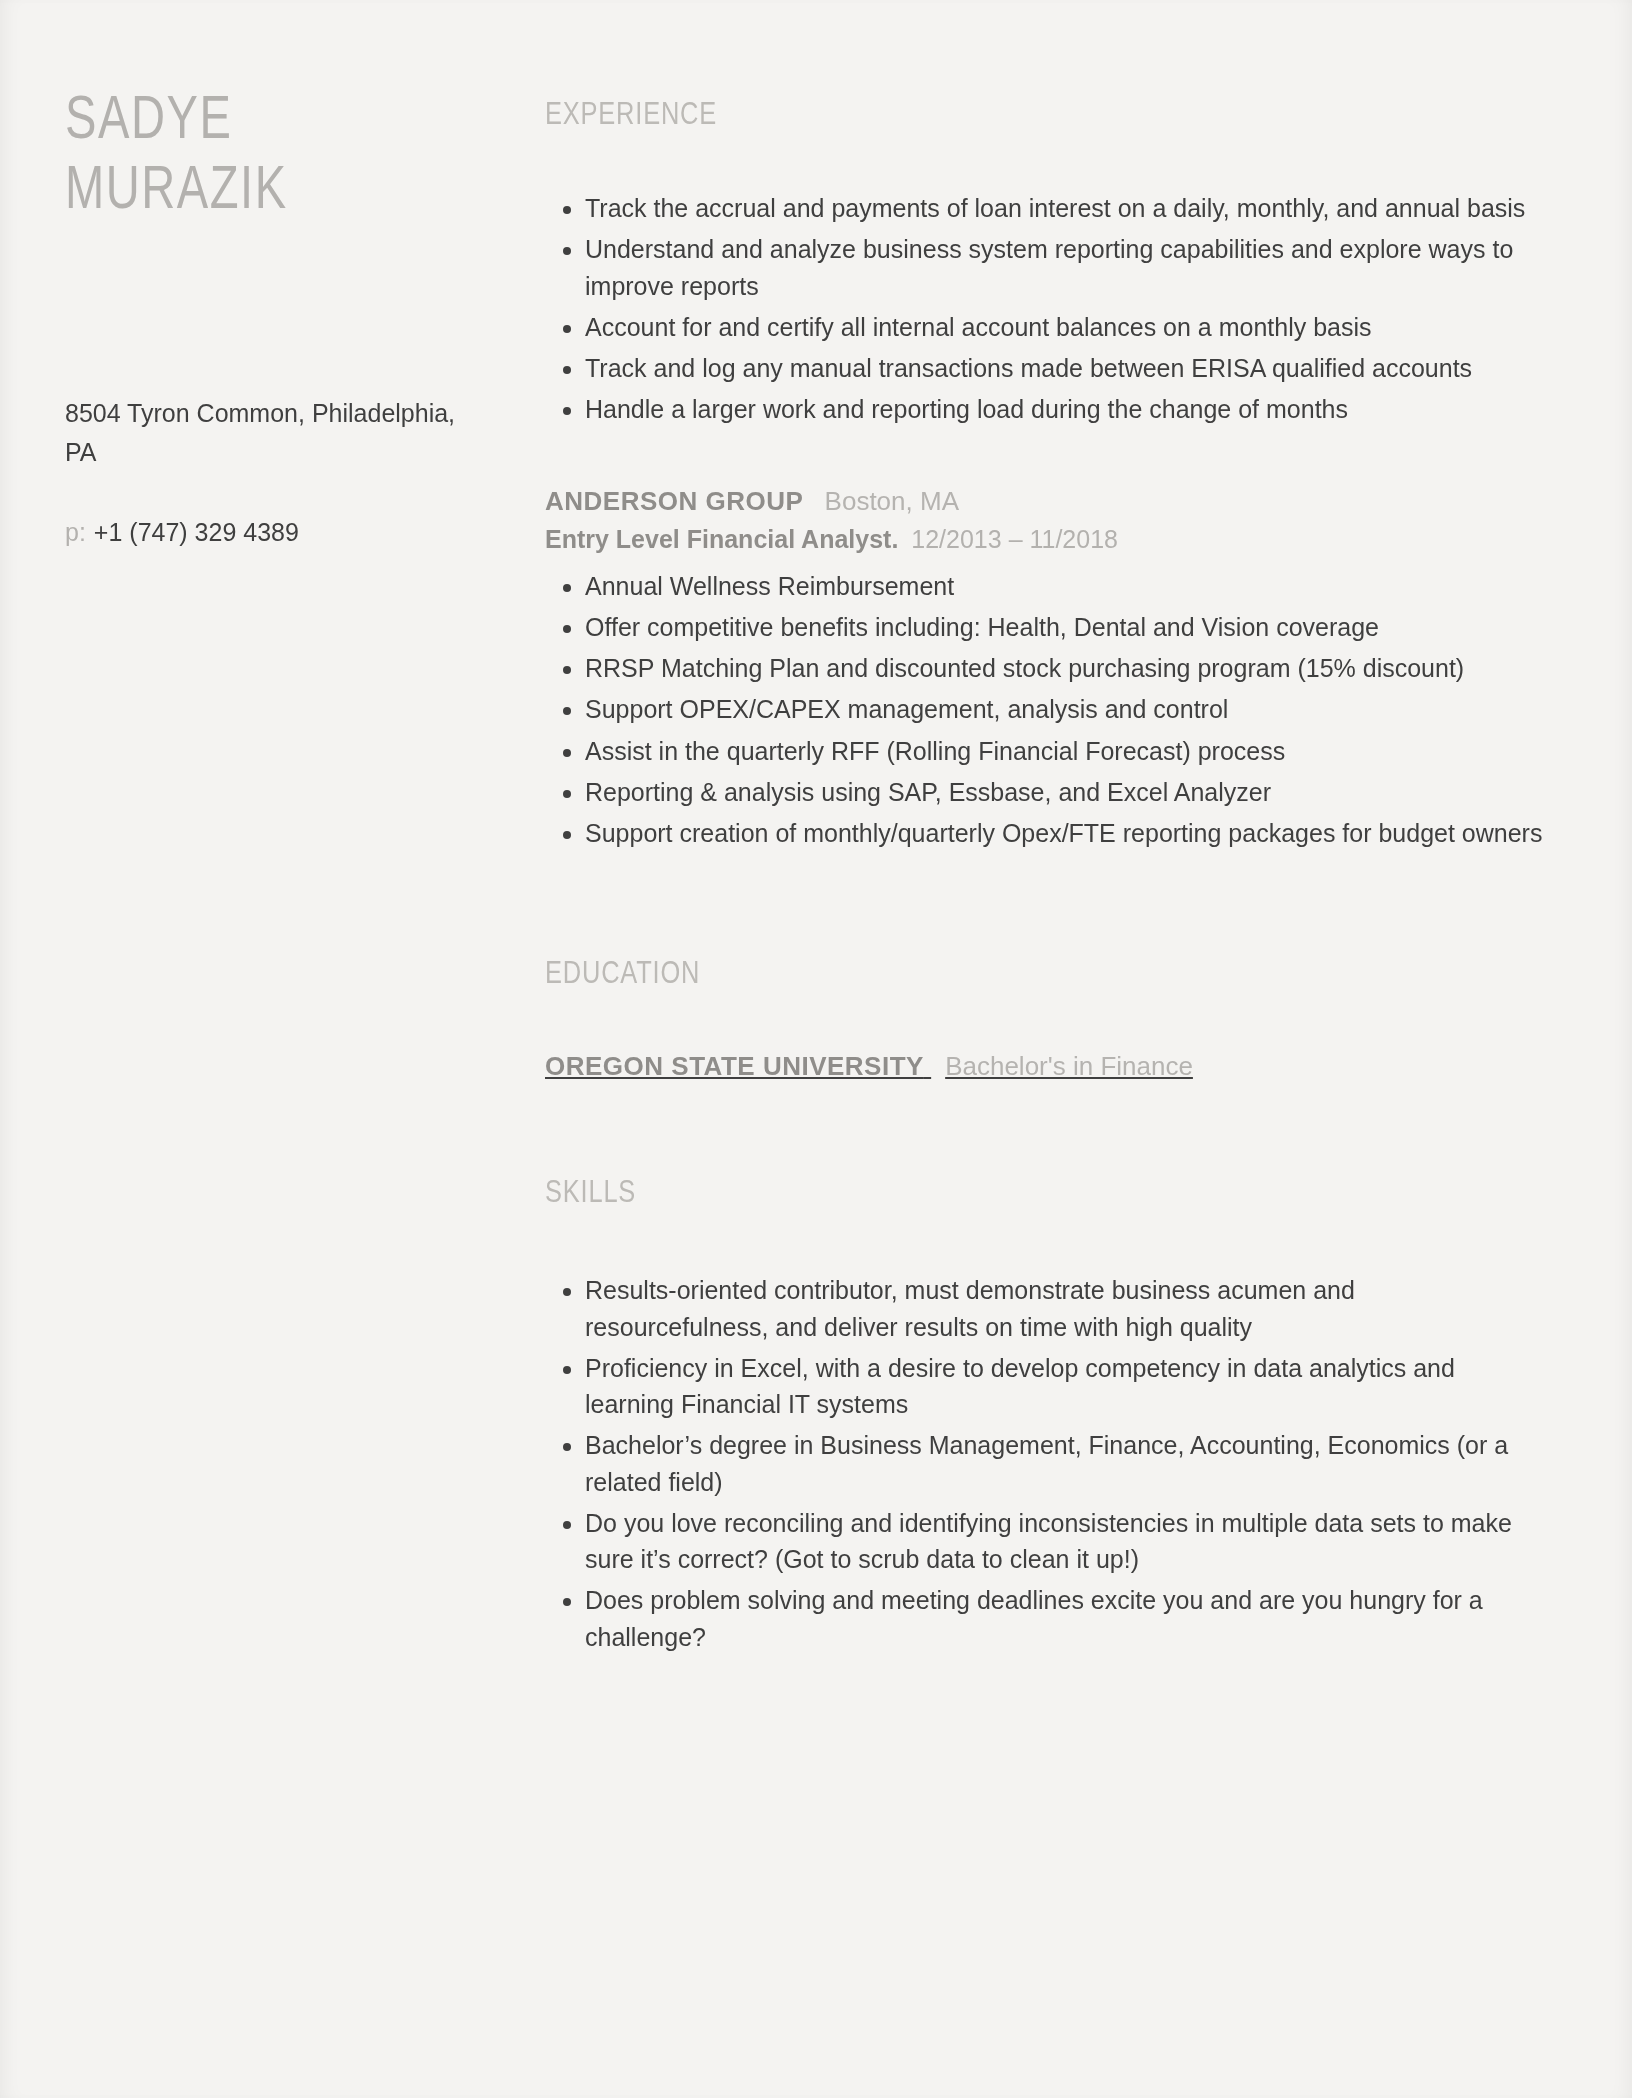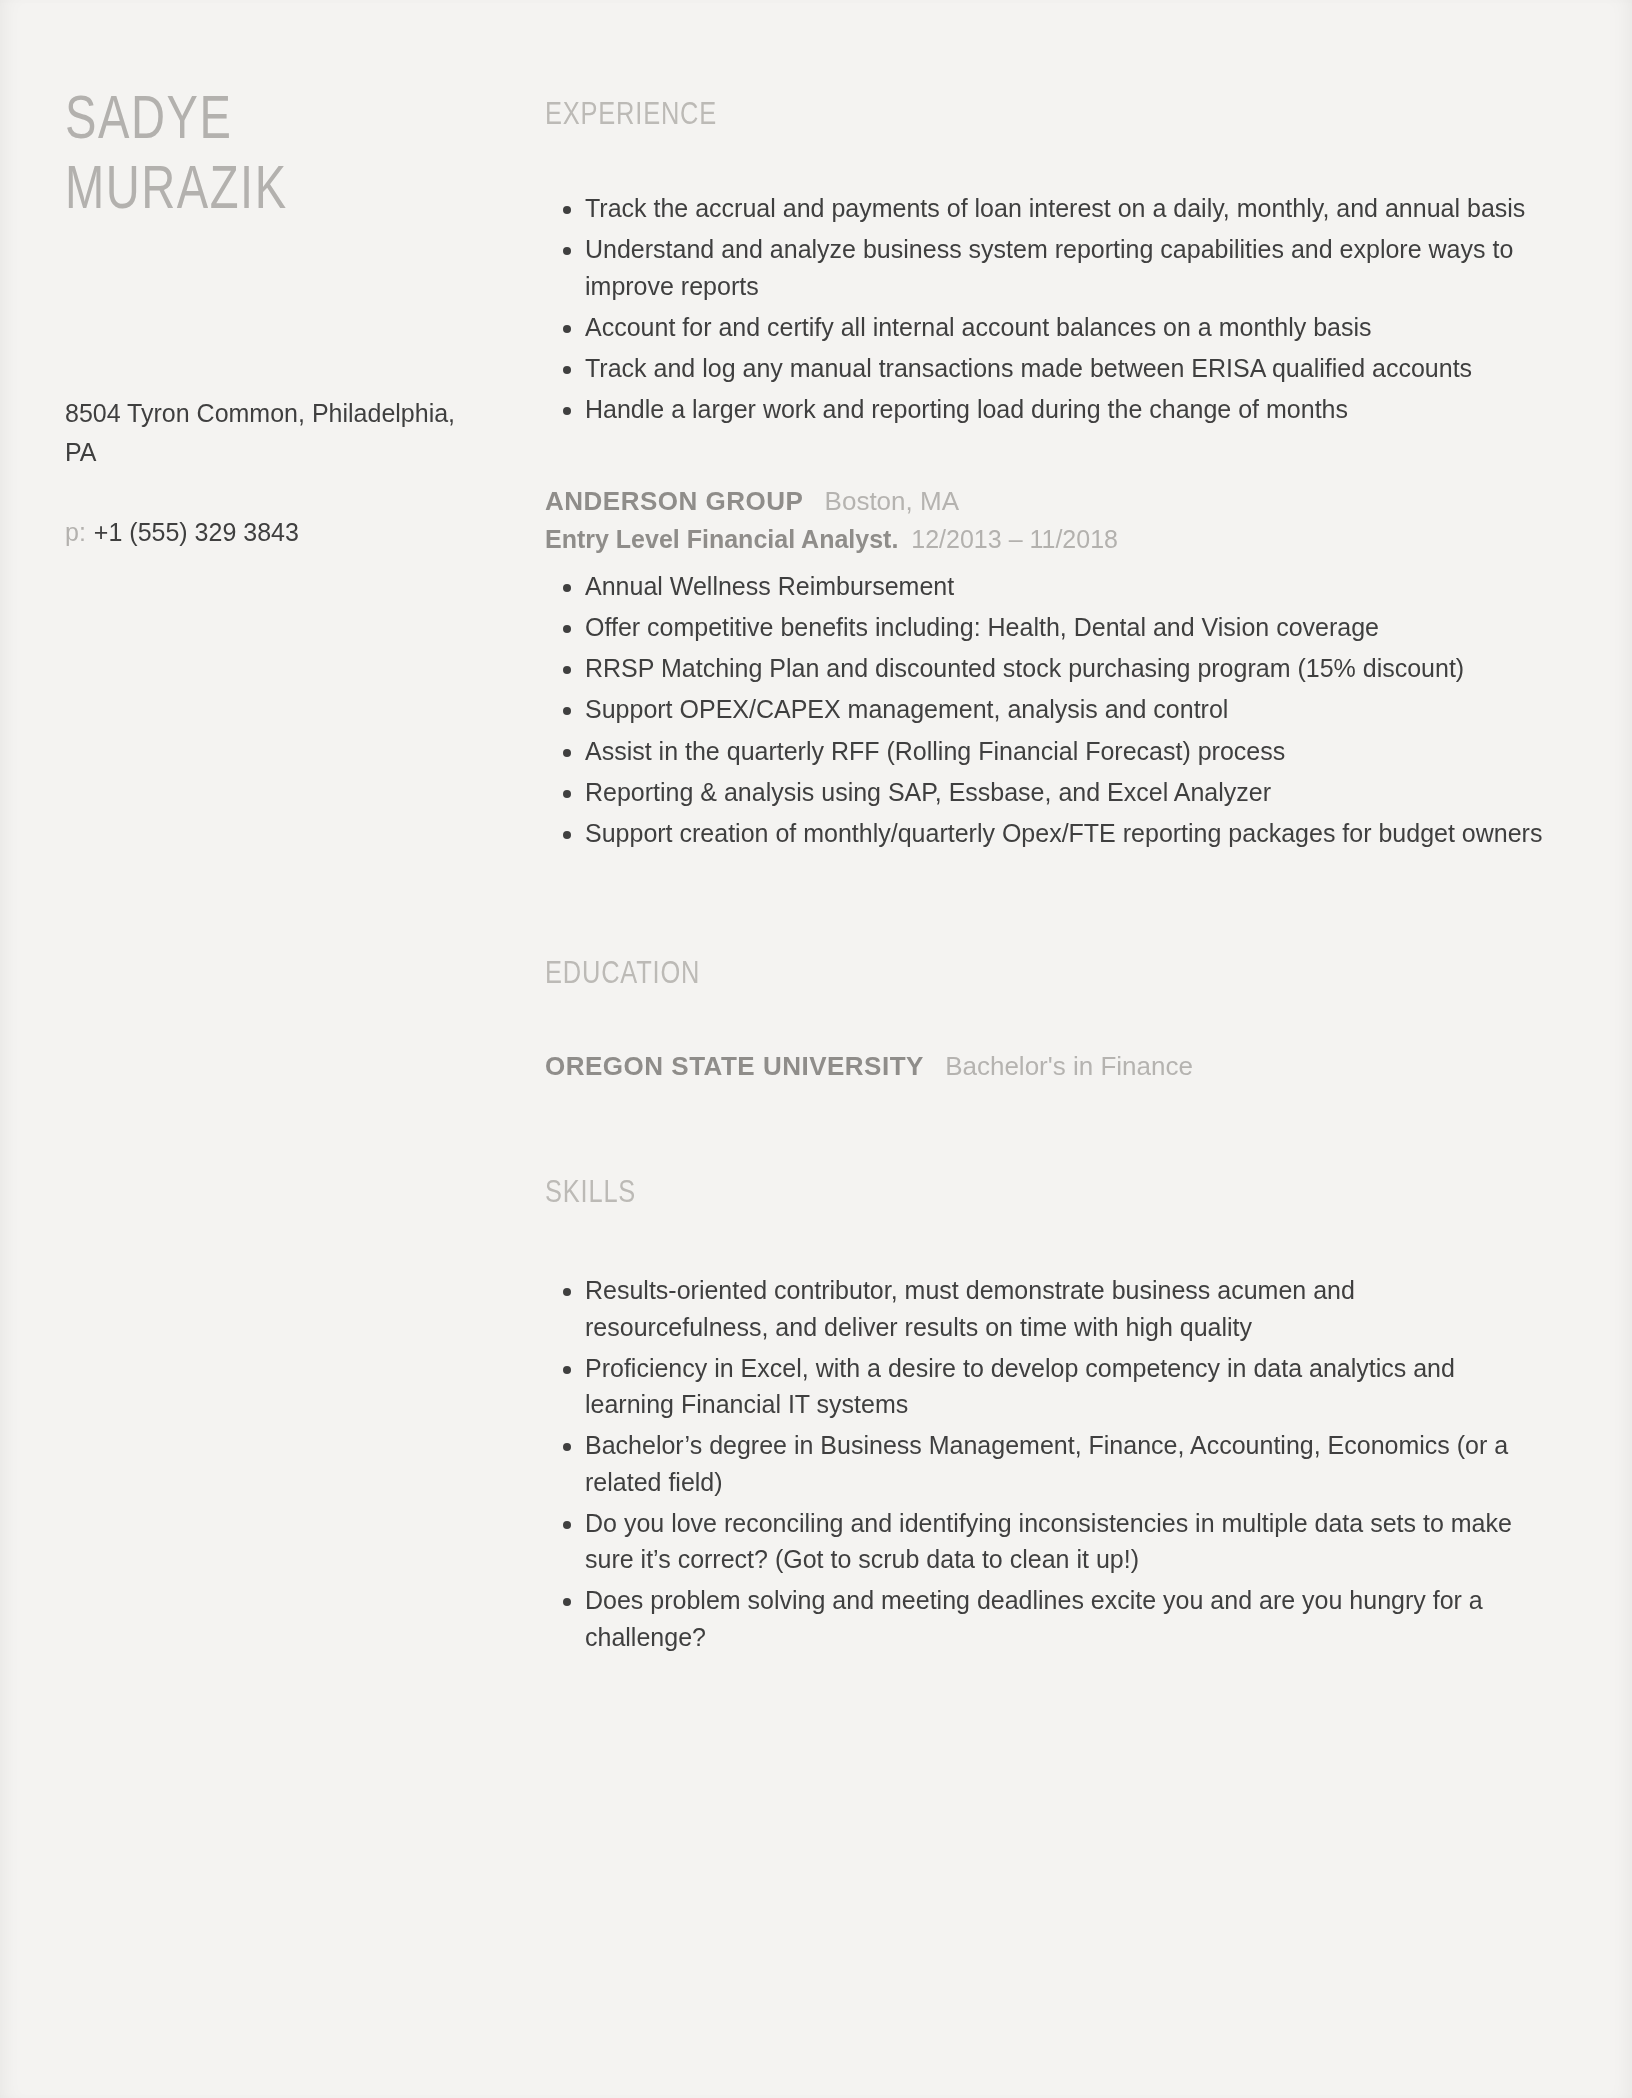--- a/index.html
+++ b/index.html
@@ -92,21 +92,21 @@
   ul.bullets {
     margin: 14px 0 0 0;
     padding-left: 40px;
     font-size: 25px;
     line-height: 1.45;
     color: #3f3f3f;
   }
   ul.bullets li { margin-bottom: 5px; }
 
   .sec-education { margin-top: 104px; }
-  .edu-entry { margin-top: 60px; font-size: 26px; }
+  .edu-entry { margin-top: 60px; font-size: 26px; text-decoration: underline; }
   .school {
     font-weight: bold;
     color: #8f8d8a;
     letter-spacing: 0.5px;
   }
   .degree { color: #b5b3b0; margin-left: 14px; }
 
   .sec-skills { margin-top: 92px; }
   .sec-skills ul.bullets { margin-top: 62px; }
 </style>
@@ -120,21 +120,21 @@
       <span class="name-line">SADYE</span>
       <span class="name-line">MURAZIK</span>
     </h1>
 
     <div class="address">
       <div>8504 Tyron Common, Philadelphia,</div>
       <div>PA</div>
     </div>
 
     <div class="phone">
-      <span class="phone-label">p:</span><span>+1 (555) 329 3843</span>
+      <span class="phone-label">p:</span><span>+1 (747) 329 4389</span>
     </div>
   </aside>
 
   <main class="right">
 
     <section class="sec-experience">
       <h2 class="section-title">
         <span class="cond">EXPERIENCE</span>
       </h2>
 

